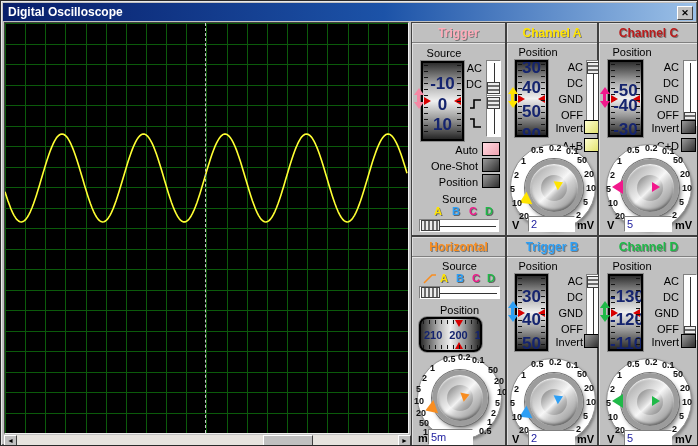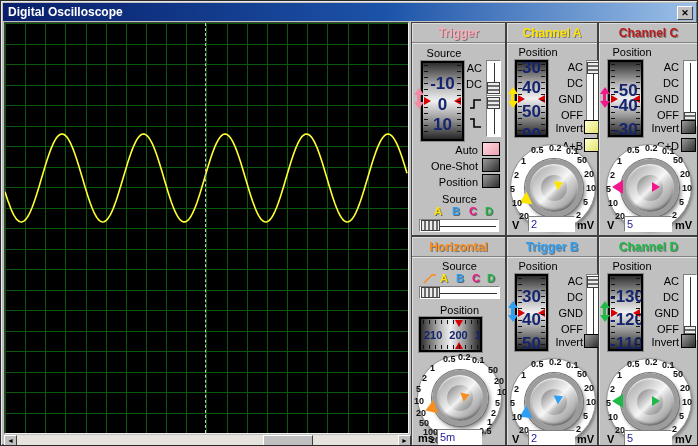--- a/index.html
+++ b/index.html
@@ -295,21 +295,21 @@
           <path d="M1 11 L9 3 H13" fill="none" stroke-width="1.6" style="stroke:var(--c);"></path>
         </svg>
       <span class="src-letter" style="left: 28px; top: 35px; color: rgb(255, 228, 0);">A</span>
       <span class="src-letter" style="left: 44px; top: 35px; color: rgb(45, 159, 245);">B</span>
       <span class="src-letter" style="left: 60px; top: 35px; color: rgb(242, 24, 140);">C</span>
       <span class="src-letter" style="left: 75px; top: 35px; color: rgb(31, 185, 72);">D</span>
       <div class="hslider" style="left:7px;top:49px;width:81px;height:13px;">
         <div class="hthumb"></div>
       </div>
       <span class="lbl" style="left:0;top:67px;width:95px;text-align:center;">Position</span>
-      <div class="metal-h" style="left:7px;top:80px;width:63px;height:35px;">
+      <div class="metal-h" style="left:7px;top:80px;width:63px;height:35px;border-radius:8px;">
         <div class="htick-nums">
           <span>210</span>
           <span>200</span>
           <span>190</span>
 
         </div>
         <div class="tri tri-d" style="left:34px;top:1px;"></div>
         <div class="tri tri-u" style="left:34px;bottom:1px;"></div>
       </div>
       <div class="knob-ring" style="left:5px;top:118px;width:85px;height:85px;">
@@ -333,21 +333,21 @@
           <span class="kl" style="left: 12px; top: 79px;">200</span>
           <span class="kl" style="left: 70px; top: 9px;">50</span>
           <span class="kl" style="left: 76px; top: 20px;">20</span>
           <span class="kl" style="left: 79px; top: 31px;">10</span>
           <span class="kl" style="left: 77px; top: 42px;">5</span>
           <span class="kl" style="left: 73px; top: 52px;">2</span>
           <span class="kl" style="left: 69px; top: 61px;">1</span>
           <span class="kl" style="left: 61px; top: 70px;">0.5</span>
         </div>
       <span class="unit" style="left:6px;top:195px;">ms</span>
-      <input class="input3d" style="left: 25px; top: 192px; width: 45px; height: 16px;" value="5m">
+      <input class="input3d" style="left: 16px; top: 192px; width: 45px; height: 16px;" value="5m">
       <span class="unit" style="left:73px;top:195px;padding-left:32px;">µs</span>
     </div>
 
     <div class="panel" style="left:95px;top:214px;width:92px;height:210px;">
       <div class="hdr"><span style="color: rgb(45, 159, 245);">Trigger B</span></div>
       <span class="lbl" style="left:2px;top:23px;width:58px;text-align:center;">Position</span>
       <div class="metal-v" style="left:8px;top:37px;width:33px;height:77px;">
         <span class="num" style="top:11px;">30</span>
         <span class="num" style="top:34px;">40</span>
         <span class="num" style="top:58px;">50</span>

